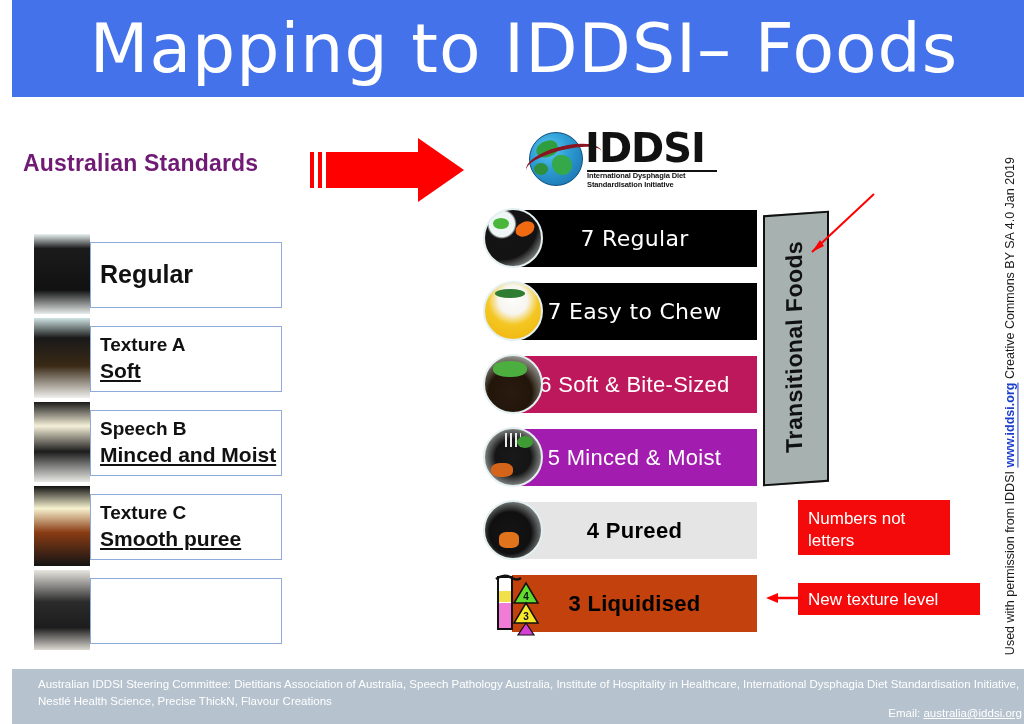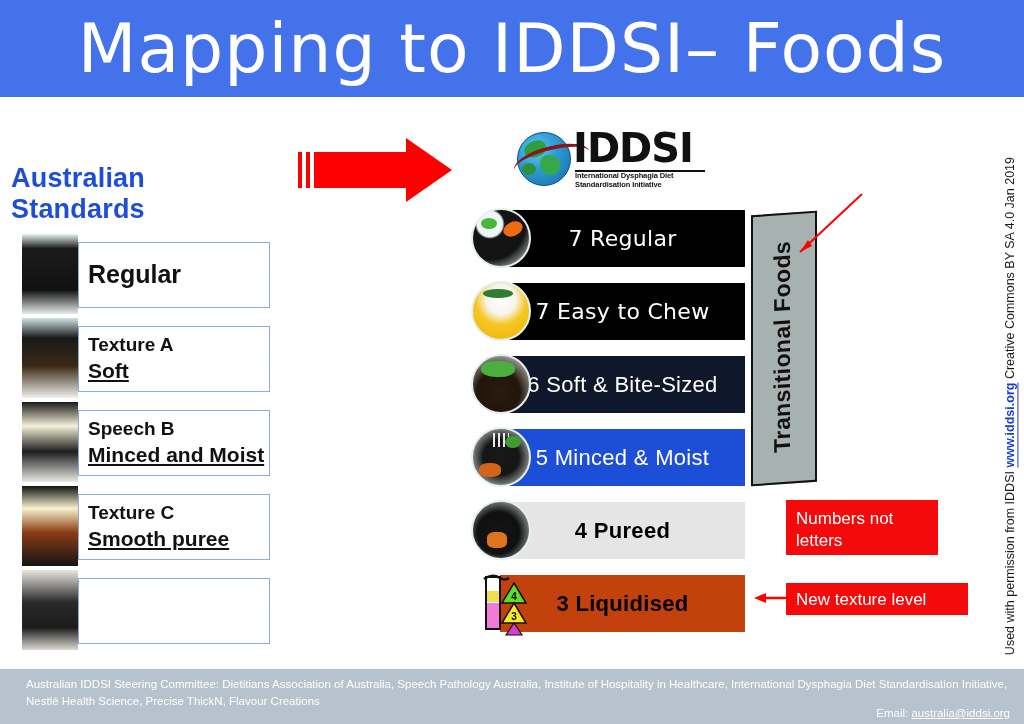--- a/index.html
+++ b/index.html
@@ -1,38 +1,38 @@
 <!DOCTYPE html>
 <html><head>
 <meta charset="utf-8">
 <style>
   html,body{margin:0;padding:0;}
   body{
     width:1024px;height:724px;background:#ffffff;overflow:hidden;
     font-family:"Liberation Sans", sans-serif;position:relative;
   }
-  .slide{position:absolute;inset:0;}
+  .slide{position:absolute;inset:0;margin-left:12px;}
 
   
   .title-banner{
     position:absolute;left:0;top:0;width:1024px;height:97px;
     background:#4472EA;
   }
   .title-text{
     position:absolute;left:0;top:0;width:1024px;height:97px;
     display:flex;align-items:center;justify-content:center;
     color:#ffffff;font-size:68px;font-weight:400;letter-spacing:1px;
     font-family:"DejaVu Sans", sans-serif;line-height:1;
     white-space:nowrap;
   }
 
   
   .aus-heading{
-    position:absolute;left:11px;top:163px;width:260px;
-    color:#1d4ed8;font-size:27px;font-weight:bold;letter-spacing:.2px;
+    position:absolute;left:11px;top:150px;width:260px;
+    color:#701a75;font-size:23px;font-weight:bold;letter-spacing:.2px;
   }
   .left-rows{position:absolute;left:22px;top:234px;width:250px;}
   .lrow{position:relative;height:84px;margin-bottom:0px;}
   .lrow .lbox{
     position:absolute;left:56px;top:8px;right:2px;height:66px;
     border:1px solid #8FAADC;background:#ffffff;box-sizing:border-box;
   }
   .lrow .lthumb{
     position:absolute;left:0;top:0;width:56px;height:80px;
     overflow:hidden;z-index:3;
@@ -84,22 +84,22 @@
 
   
   .bars{position:absolute;left:462px;top:206px;width:300px;}
   .bar-row{position:relative;height:73px;}
   .bar{
     position:absolute;left:38px;top:4px;width:245px;height:57px;
     display:flex;align-items:center;justify-content:center;
     color:#ffffff;font-size:22px;letter-spacing:.3px;
   }
   .bar.dark{background:#000000;font-family:"DejaVu Sans", sans-serif;font-weight:400;}
-  .bar.level6{background:#0f172a;font-weight:400;}
-  .bar.level5{background:#1d4ed8;font-weight:400;text-align:center;}
+  .bar.level6{background:#be185d;font-weight:400;}
+  .bar.level5{background:#a21caf;font-weight:400;text-align:center;}
   .bar.level4{background:#e5e5e5;color:#000;font-weight:bold;}
   .bar.level3{background:#c2410c;color:#000;font-weight:bold;}
   .bar-thumb{
     position:absolute;left:9px;top:0px;width:62px;height:64px;z-index:5;
   }
   .circ{
     position:absolute;left:0;top:2px;width:60px;height:60px;border-radius:50%;
     overflow:hidden;border:2px solid #e3f0ef;box-sizing:border-box;
   }
   .c1{background:radial-gradient(circle at 30% 25%,#eef7f6 0%,#eef7f6 22%,#141414 26%,#131313 62%,#f0f5f4 100%);}

